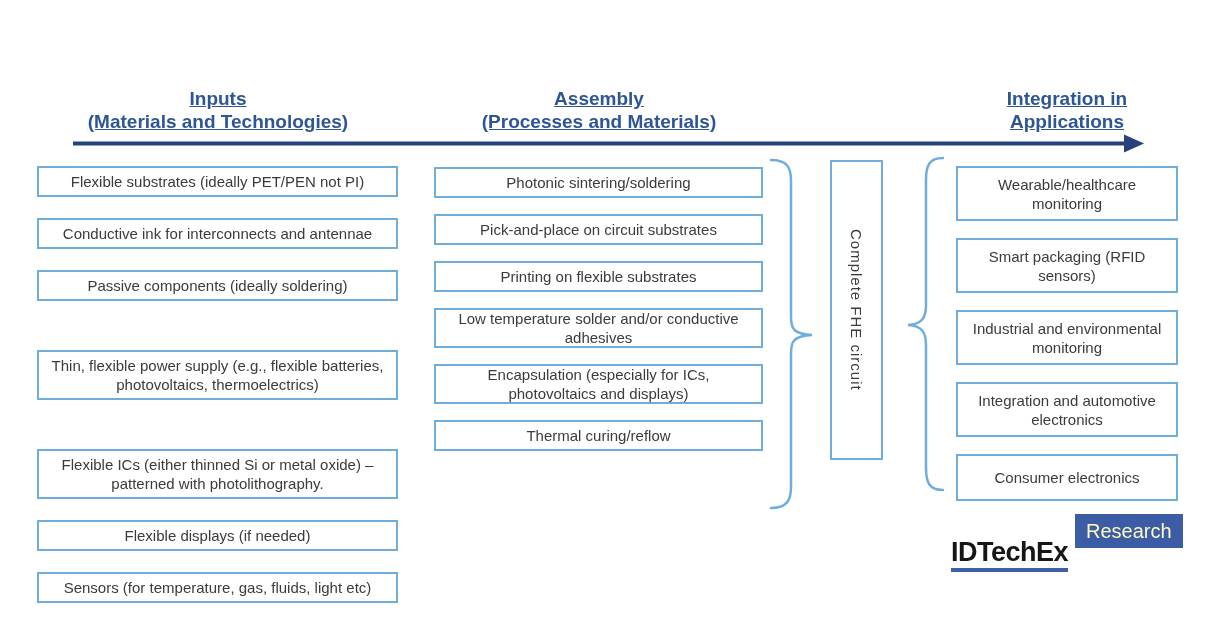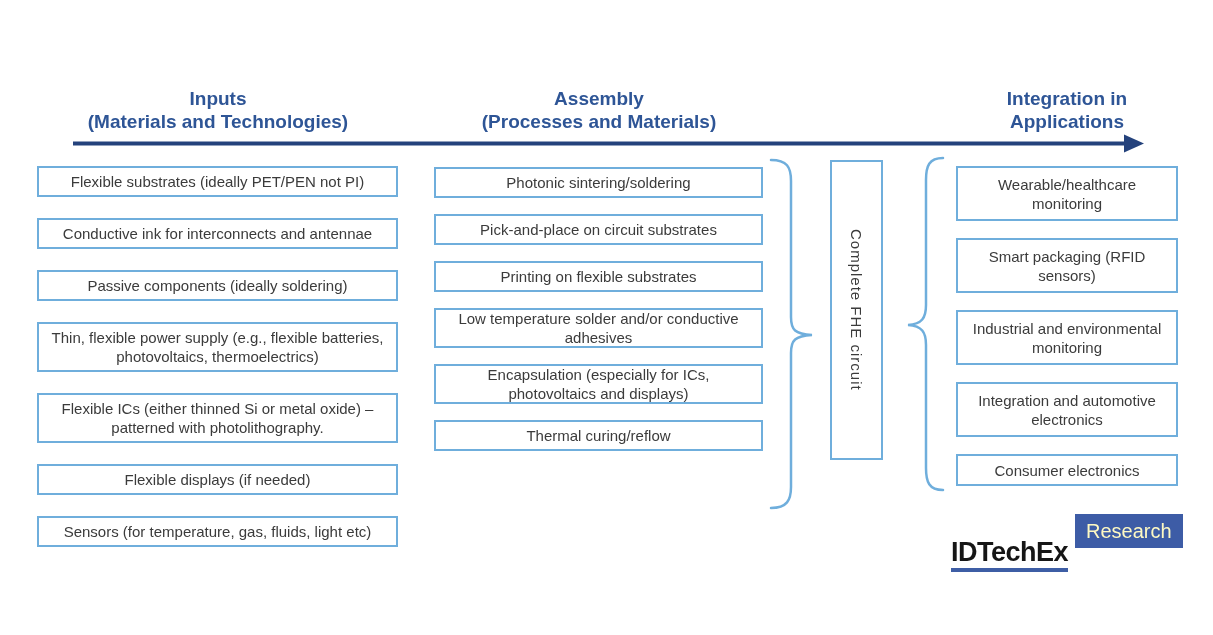--- a/index.html
+++ b/index.html
@@ -21,20 +21,21 @@
     overflow: hidden;
   }
   .col-header {
     position: absolute;
     top: 87px;
     text-align: center;
     color: var(--header-text);
     font-weight: bold;
     font-size: 19px;
     line-height: 23px;
+    text-decoration: underline;
   }
   #hdr-inputs      { left: 38px;  width: 360px; }
   #hdr-assembly    { left: 434px; width: 330px; }
   #hdr-applications{ left: 945px; width: 244px; }
 
   .overlay { position: absolute; left: 0; top: 0; }
   #flow-arrow-line { stroke: var(--arrow); stroke-width: 4; }
   #flow-arrow-head { fill: var(--arrow); }
   .brace { stroke: var(--brace); stroke-width: 2.5; fill: none; stroke-linecap: round; }
 
@@ -51,24 +52,24 @@
     align-items: center;
     justify-content: center;
     text-align: center;
     font-size: 15px;
     line-height: 19px;
     color: var(--box-text);
     padding: 0 8px;
   }
   #col-inputs .box,
   #col-assembly .box { height: 31px; }
-  #col-inputs .box.tall  { height: 50px; }
+  #col-inputs .box.tall  { height: 50px; margin-top: 28px; }
   #col-assembly .box.tall{ height: 40px; }
   #col-applications .box { height: 55px; }
-  #col-applications .box.short { height: 32px; }
+  #col-applications .box.short { height: 47px; }
 
   #fhe-box {
     position: absolute;
     left: 830px; top: 160px;
     width: 53px; height: 300px;
     box-sizing: border-box;
     border: 2px solid var(--box-border);
     background: #ffffff;
     display: flex;
     align-items: center;

